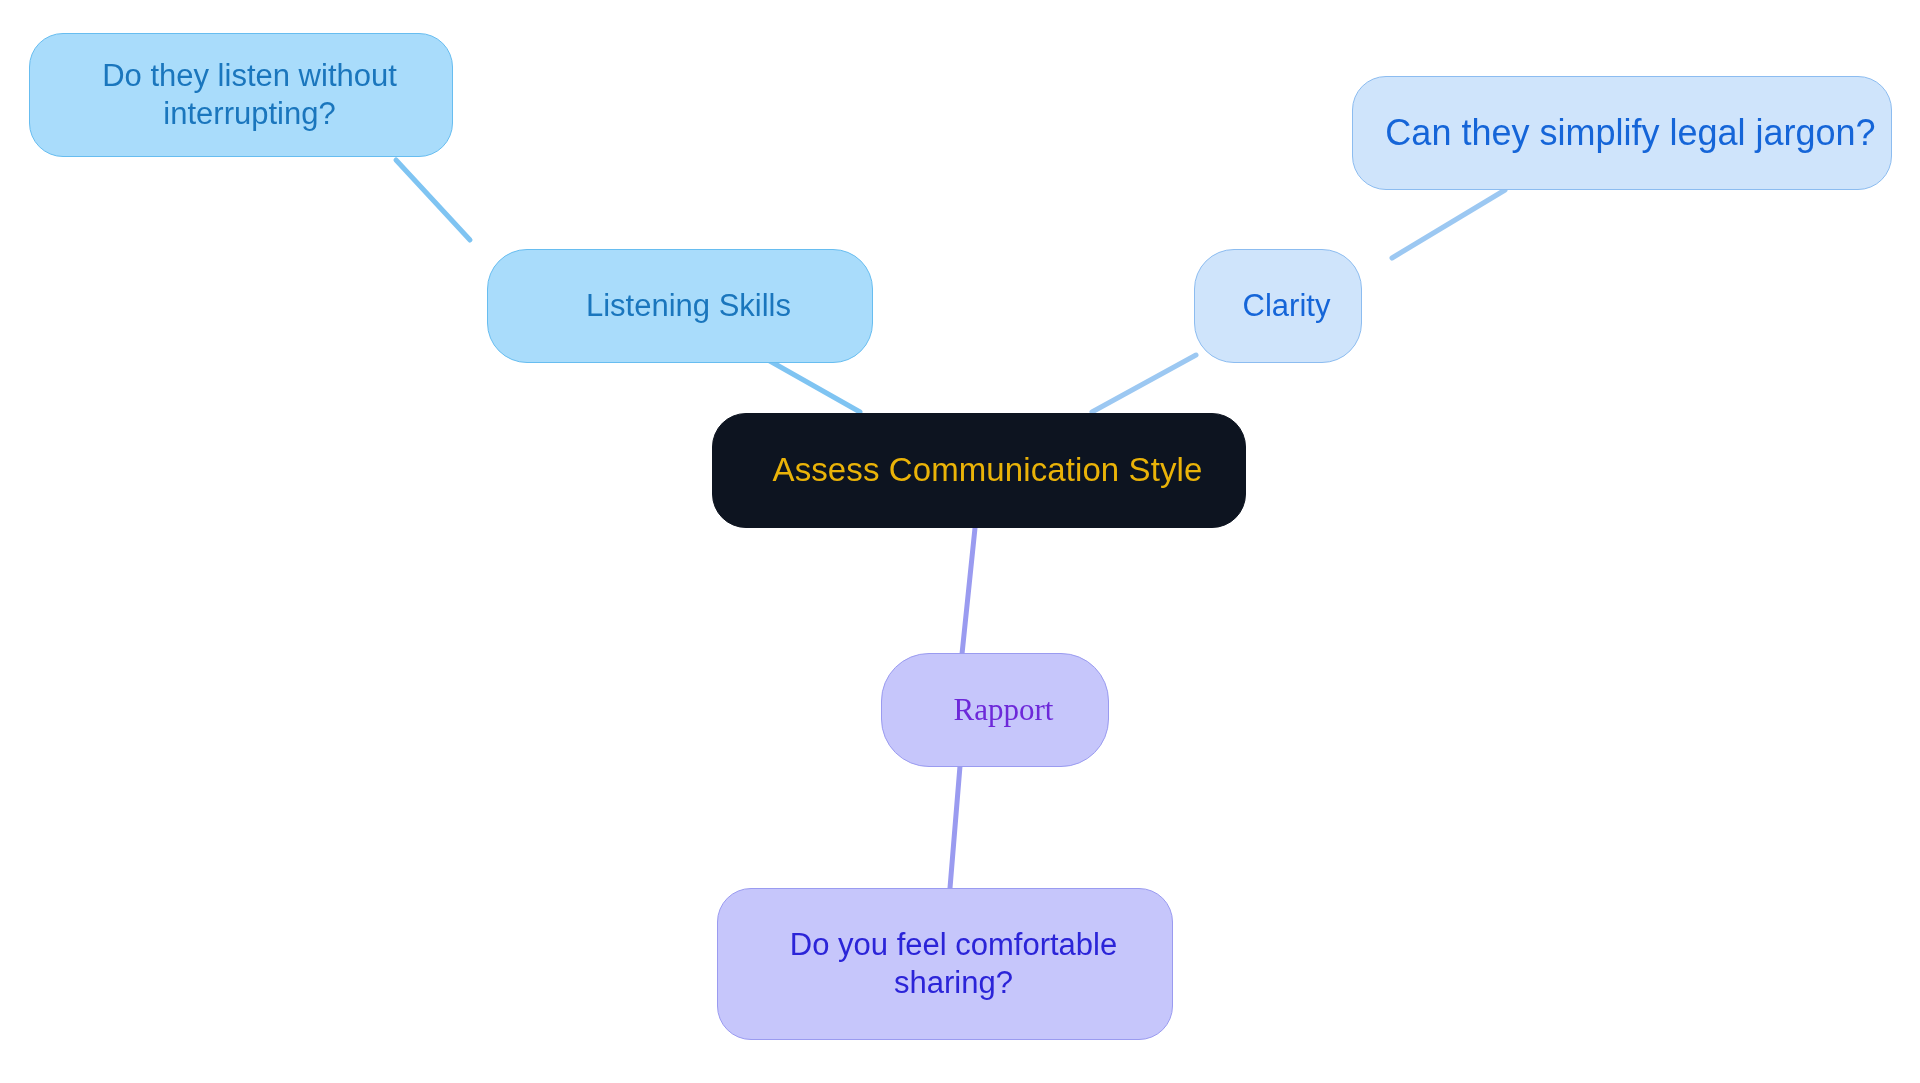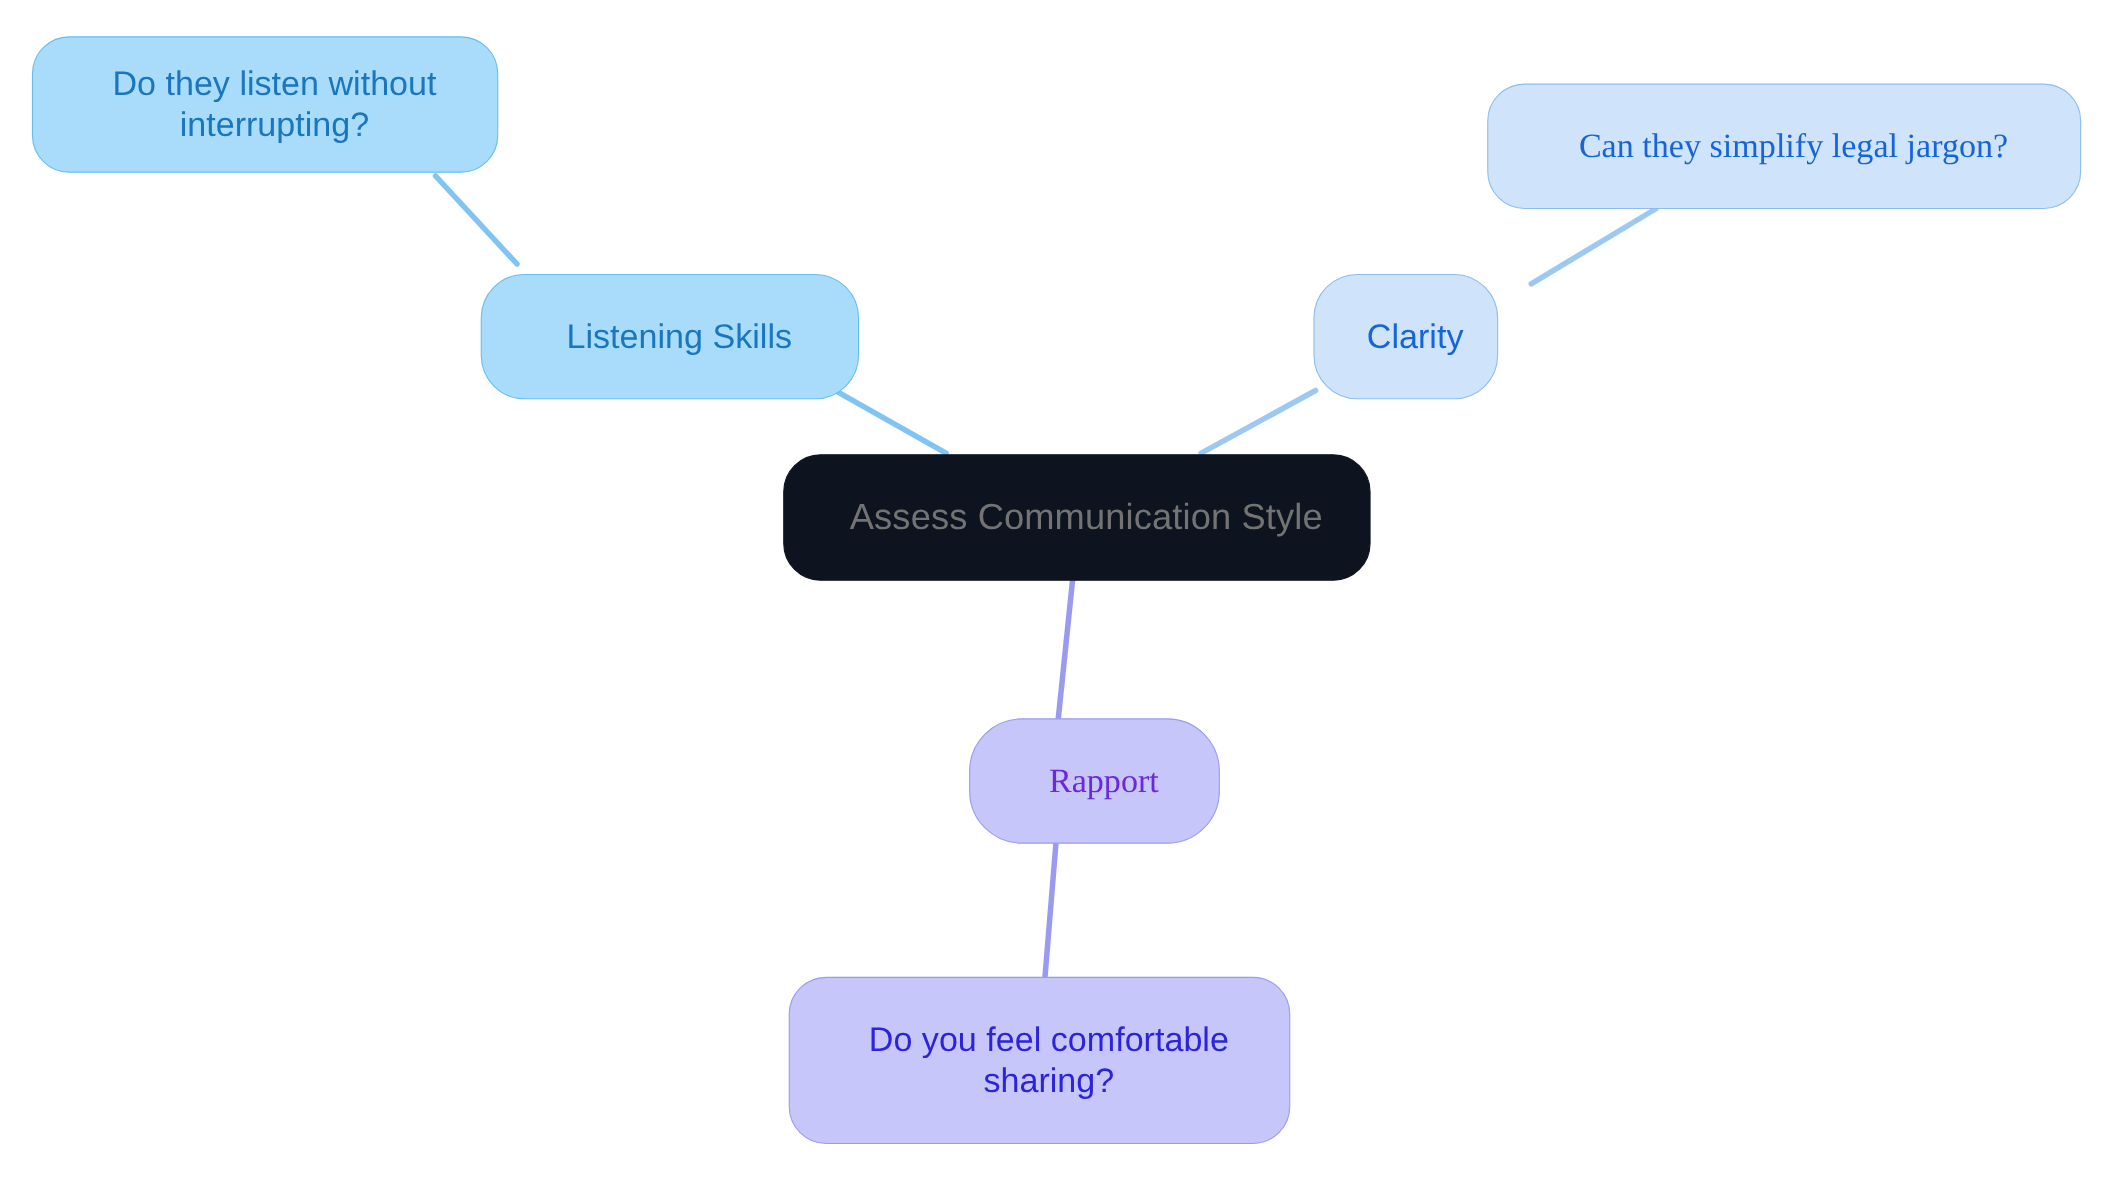--- a/index.html
+++ b/index.html
@@ -39,30 +39,30 @@
 
   
   .node-root {
     left: 712px;
     top: 413px;
     width: 534px;
     height: 115px;
     border-radius: 34px;
     background: #0d1420;
     border: 1px solid #0d1420;
-    color: #737373;
+    color: #eab308;
     font-size: 33px;
     letter-spacing: 0.1px;
   }
 
   
   .node-listening {
-    left: 437px;
+    left: 487px;
     top: 249px;
-    width: 344px;
+    width: 386px;
     height: 114px;
     border-radius: 40px;
     background: #a9dcfb;
     border: 1.6px solid #67bdf0;
     color: #1a76bd;
     font-size: 31px;
   }
   .node-listen-q {
     left: 29px;
     top: 33px;
@@ -89,22 +89,21 @@
   }
   .node-clarity-q {
     left: 1352px;
     top: 76px;
     width: 540px;
     height: 114px;
     border-radius: 34px;
     background: #cfe4fb;
     border: 1.6px solid #8cbcf0;
     color: #1565d8;
-    font-size: 31px;
-    font-family: Liberation Serif, serif;
+    font-size: 36px;
   }
 
   
   .node-rapport {
     left: 881px;
     top: 653px;
     width: 228px;
     height: 114px;
     border-radius: 48px;
     background: #c6c6fb;

